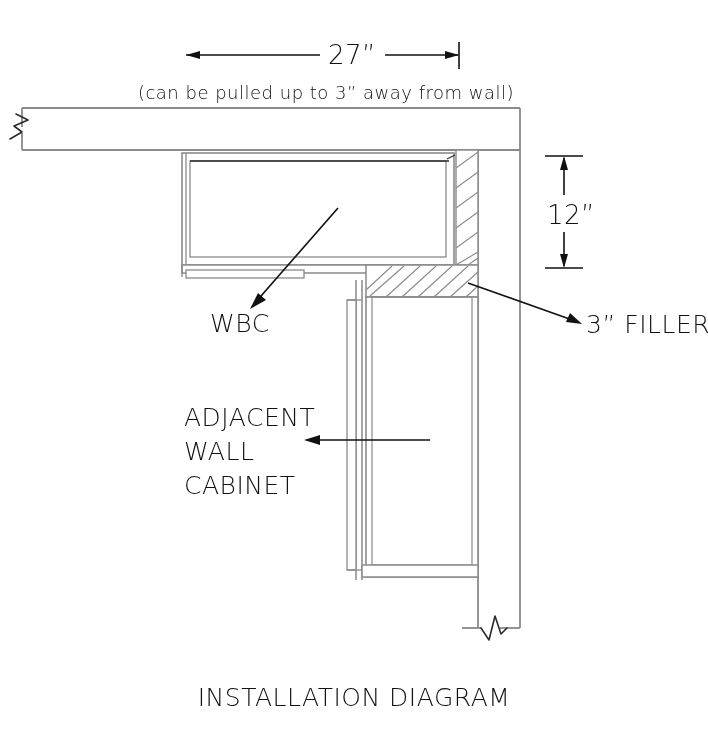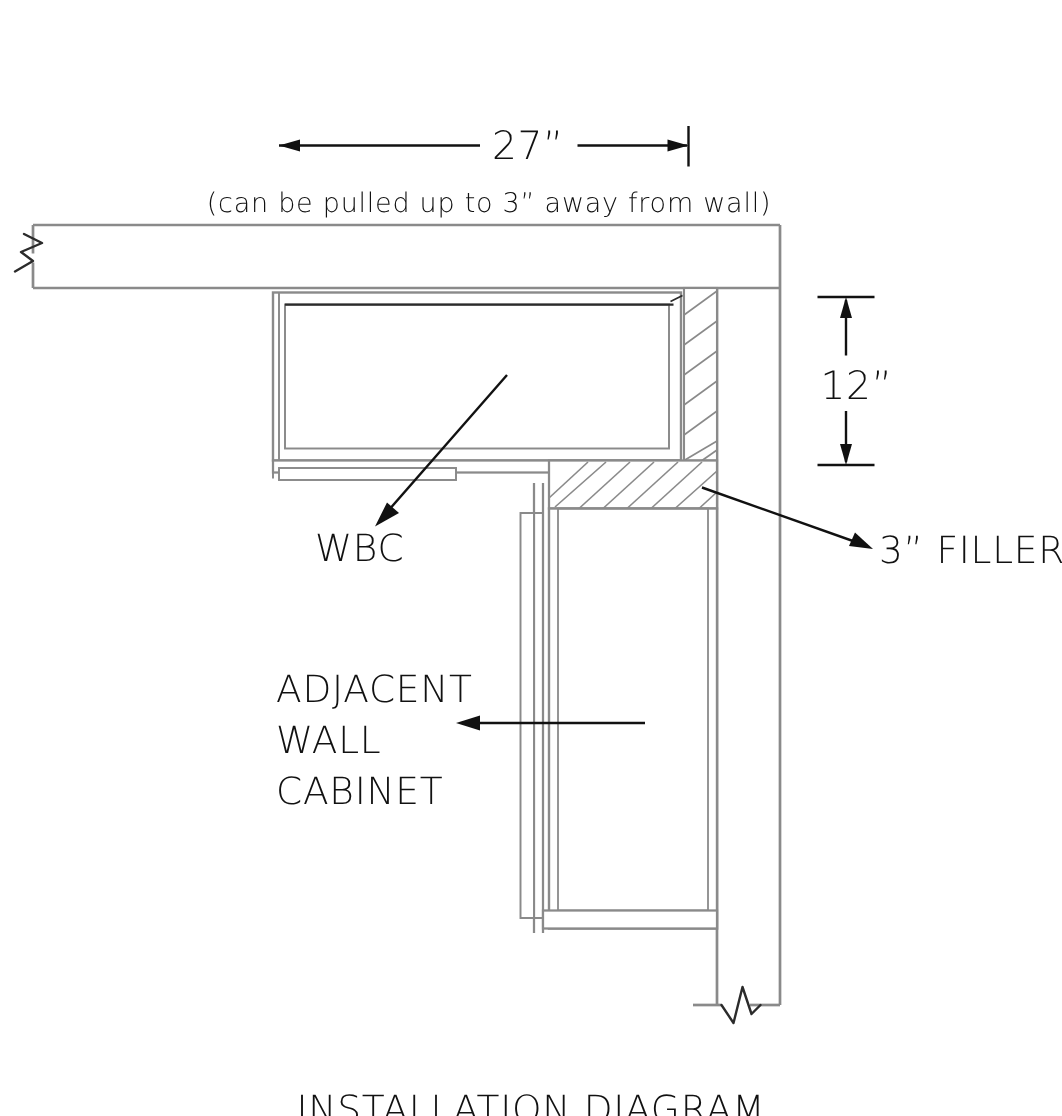--- a/index.html
+++ b/index.html
@@ -11,21 +11,20 @@
     width: 708px;
     height: 744px;
     font-family: "Liberation Sans", sans-serif;
     overflow: hidden;
   }
   #diagram-root {
     position: relative;
     width: 708px;
     height: 624px;
     background: #ffffff;
-    margin-top: 42px;
   }
   svg#drawing {
     position: absolute;
     top: 0;
     left: 0;
     width: 708px;
     height: 744px;
     display: block;
   }
   .anno-text {

